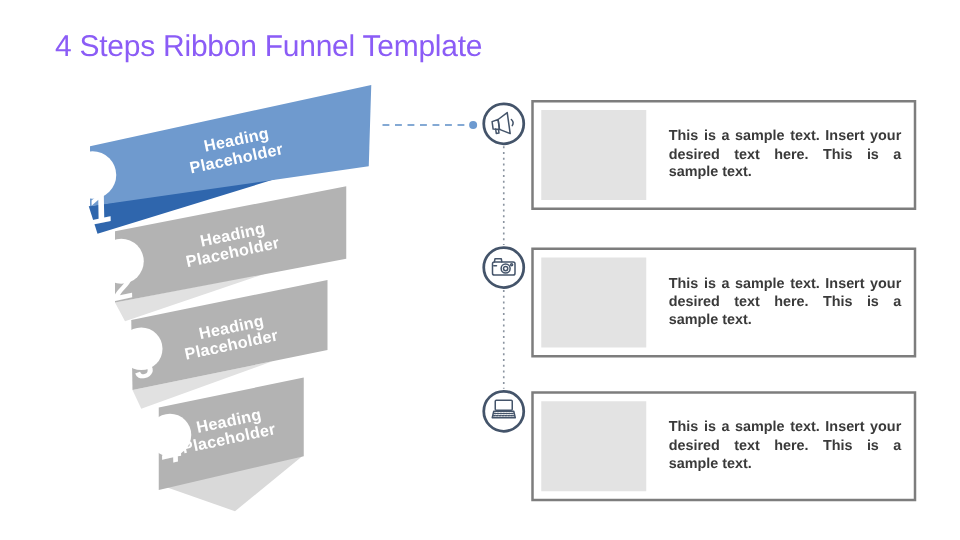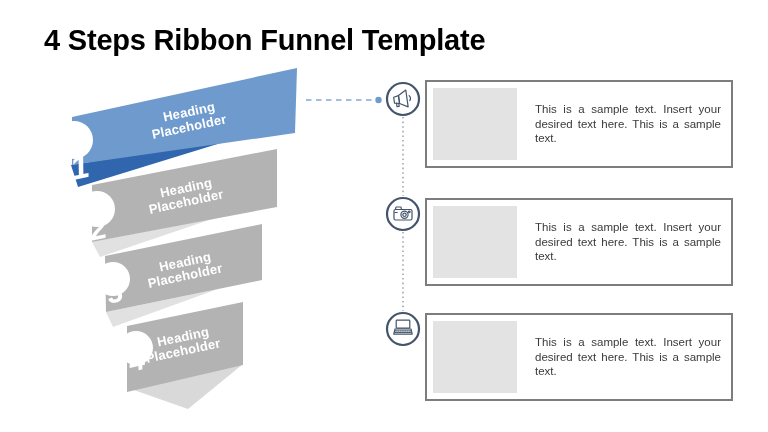--- a/index.html
+++ b/index.html
@@ -2,41 +2,41 @@
 <html><head>
 <meta charset="utf-8">
 <style>
   html,body{margin:0;padding:0}
   body{
     width:768px;height:432px;position:relative;overflow:hidden;
     background:#ffffff;font-family:"Liberation Sans",sans-serif;
   }
   .slide-title{
     position:absolute;left:44px;top:24px;margin:0;
-    font-size:29px;font-weight:700;color:#000000;letter-spacing:-0.2px;
+    font-size:24px;font-weight:400;color:#8b5cf6;letter-spacing:-0.2px;
     white-space:nowrap;
   }
   .funnel-svg{position:absolute;left:0;top:0;width:768px;height:432px}
   .ribbon-heading{
     font-family:"Liberation Sans",sans-serif;font-weight:bold;font-size:13px;
     fill:#ffffff;text-anchor:middle;letter-spacing:.2px;
   }
   .step-number{
     font-family:"Liberation Sans",sans-serif;font-weight:bold;font-style:italic;
     fill:#ffffff;text-anchor:middle;
   }
   .card{
     position:absolute;left:425px;width:308px;height:88px;box-sizing:border-box;
     border:2px solid #7d7d7d;background:#ffffff;display:flex;align-items:stretch;
   }
   .img-ph{width:84px;margin:6px;background:#e3e3e3;flex:none}
   .card-text{
     flex:1;align-self:center;margin:0 10px 0 12px;
     font-size:11.5px;line-height:1.28;color:#3a3a3a;
-    text-align:justify;text-align-last:left;
+    text-align:justify;text-align-last:left;font-weight:bold;
   }
 </style>
 </head>
 <body>
 
 <h1 class="slide-title">4 Steps Ribbon Funnel Template</h1>
 
 <svg class="funnel-svg" viewBox="0 0 768 432">
 
   <line x1="306" y1="100" x2="374" y2="100" stroke="#84a9d4" stroke-width="1.6" stroke-dasharray="5.5 4.5"></line>

